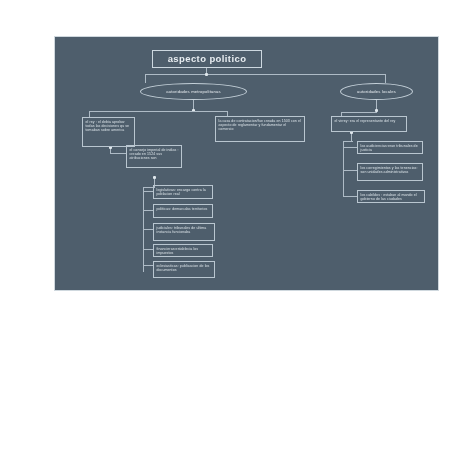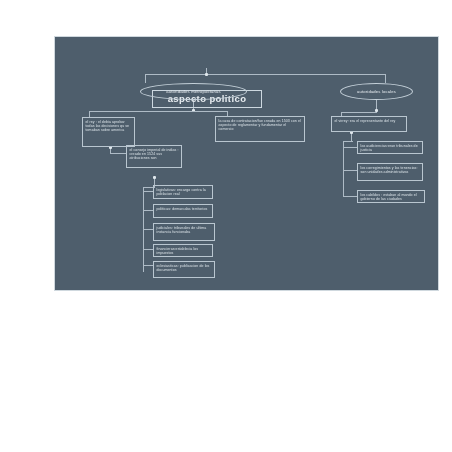--- a/index.html
+++ b/index.html
@@ -43,21 +43,20 @@
   }
   .title-node {
     font-size: 9.5px;
     font-weight: bold;
     display: flex;
     align-items: center;
     justify-content: center;
     border-width: 1px;
     border-color: #cdd8e0;
     letter-spacing: 0.4px;
-    margin-top: 40px;
   }
   .ellipse-node {
     position: absolute;
     box-sizing: border-box;
     border: 1px solid #c3cfd8;
     border-radius: 50%;
     color: #e8edf1;
     font-size: 4.2px;
     display: flex;
     align-items: center;

